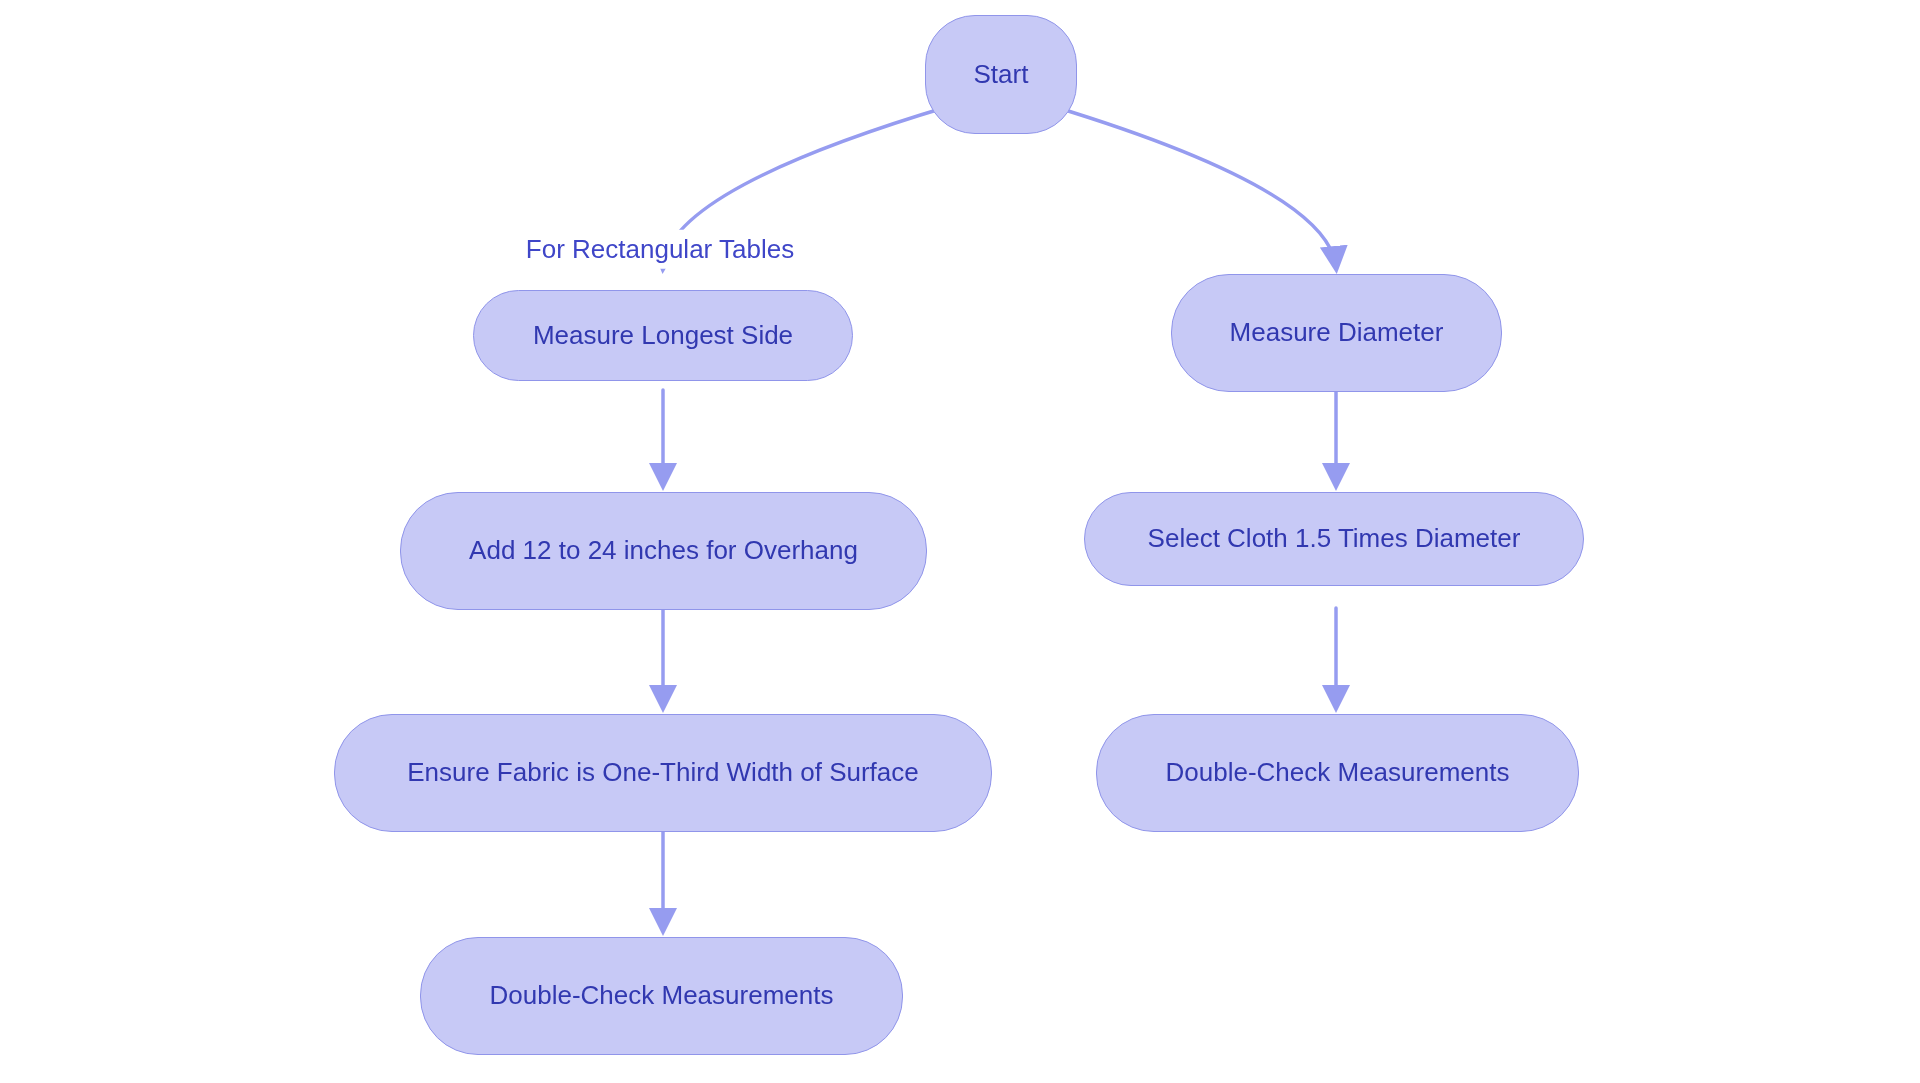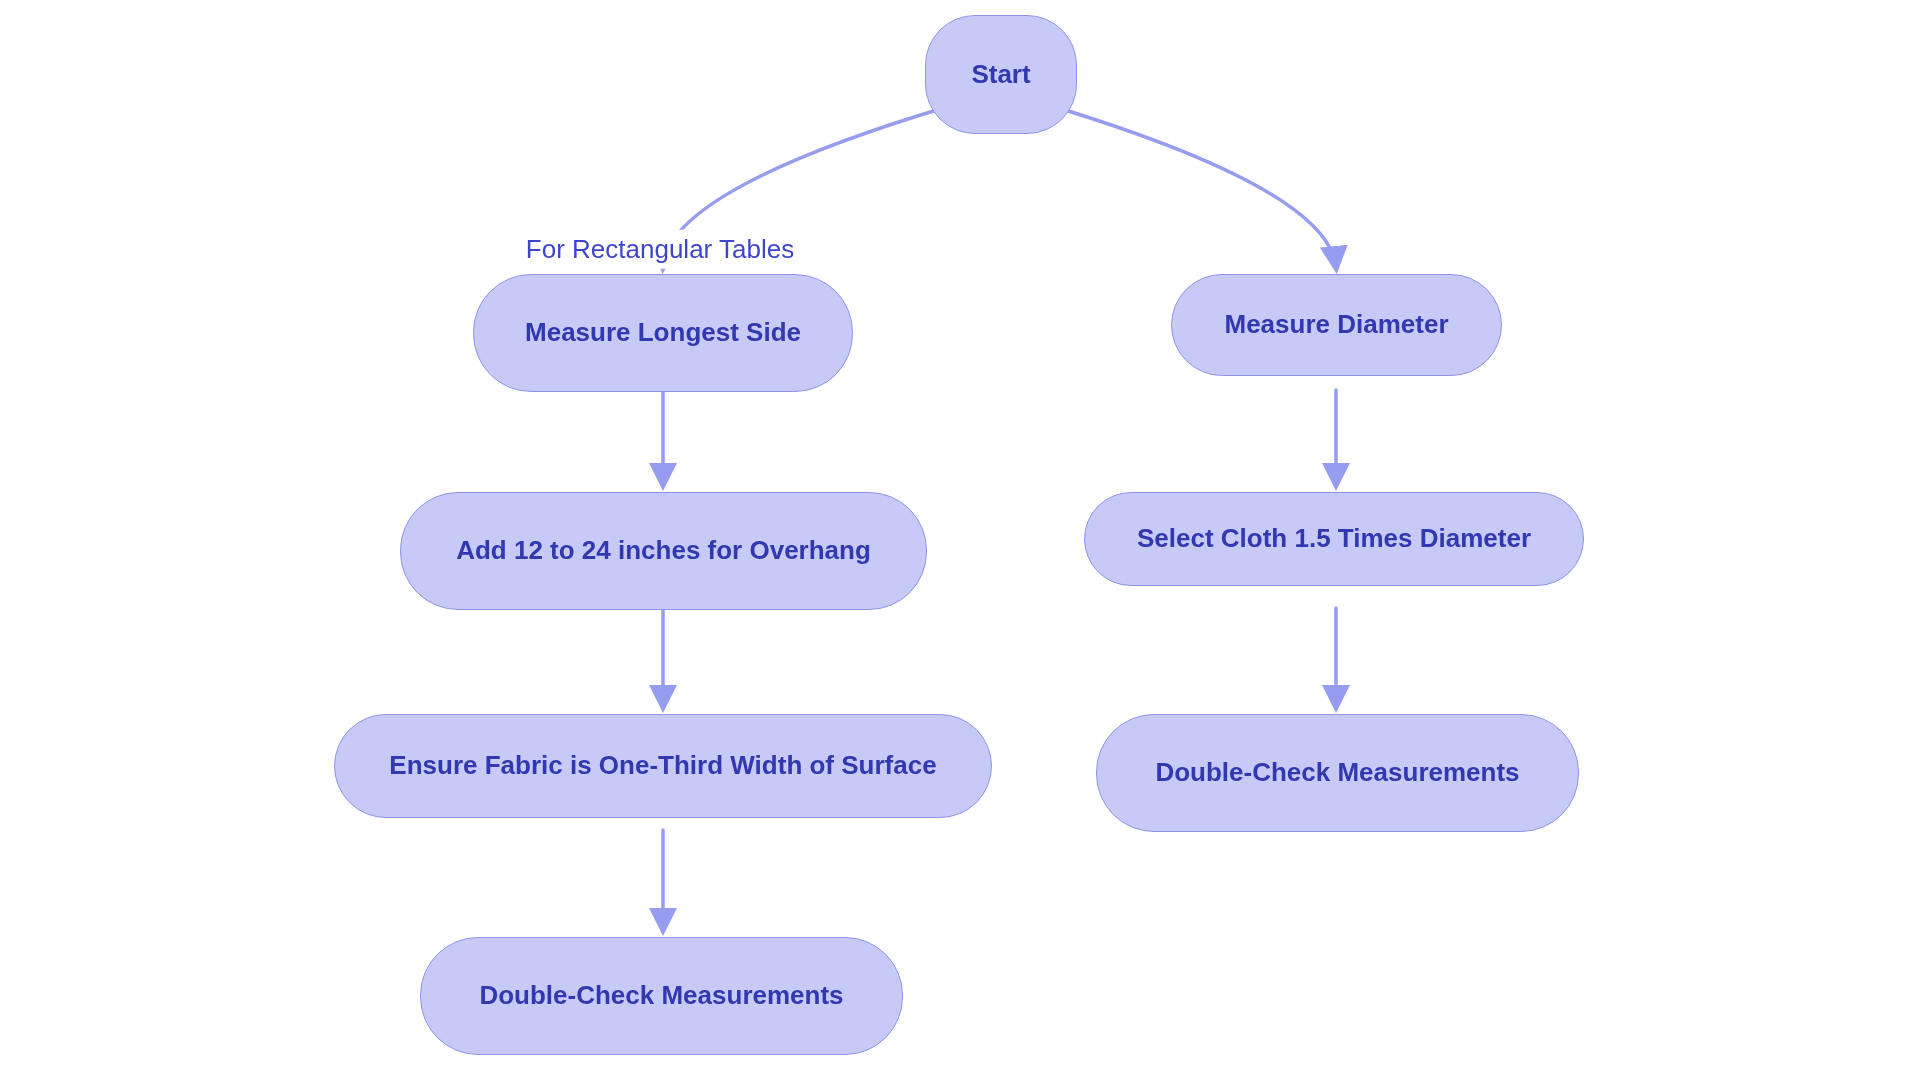--- a/index.html
+++ b/index.html
@@ -40,21 +40,20 @@
     align-items: center;
     justify-content: center;
     background: var(--node-fill);
     border: 1.5px solid var(--node-border);
     border-radius: 58px;
     color: var(--node-text);
     font-size: 26px;
     line-height: 1.2;
     text-align: center;
     white-space: nowrap;
-    font-weight: bold;
   }
   .node.start {
     border-radius: 50px;
   }
   .edge-label {
     position: absolute;
     z-index: 3;
     transform: translate(-50%, -50%);
     background: var(--canvas-bg);
     color: var(--edge-label-text);
@@ -83,27 +82,27 @@
     <path class="edge" d="M 663 830 L 663 929" marker-end="url(#arrow)"></path>
     <path class="edge" d="M 1336 390 L 1336 484" marker-end="url(#arrow)"></path>
     <path class="edge" d="M 1336 608 L 1336 706" marker-end="url(#arrow)"></path>
   </svg>
 
   <div class="node start" style="left:925px; top:15px; width:152px; height:119px;">Start</div>
 
   <div class="edge-label" style="left:660px; top:201px;margin-top:48px;">For Rectangular Tables</div>
 
 
-  <div class="node" style="left:473px; top:274px; width:380px; height:118px;">Measure Longest Side</div>
+  <div class="node" style="left:473px; top:290px; width:380px; height:91px;">Measure Longest Side</div>
 
   <div class="node" style="left:400px; top:492px; width:527px; height:118px;">Add 12 to 24 inches for Overhang</div>
 
-  <div class="node" style="left:334px; top:714px; width:658px; height:104px;">Ensure Fabric is One-Third Width of Surface</div>
+  <div class="node" style="left:334px; top:714px; width:658px; height:118px;">Ensure Fabric is One-Third Width of Surface</div>
 
   <div class="node" style="left:420px; top:937px; width:483px; height:118px;">Double-Check Measurements</div>
 
-  <div class="node" style="left:1171px; top:274px; width:331px; height:102px;text-align:center;">Measure Diameter</div>
+  <div class="node" style="left:1171px; top:274px; width:331px; height:118px;text-align:center;">Measure Diameter</div>
 
   <div class="node" style="left:1084px; top:492px; width:500px; height:94px;">Select Cloth 1.5 Times Diameter</div>
 
   <div class="node" style="left:1096px; top:714px; width:483px; height:118px;">Double-Check Measurements</div>
 
 </div>
 
 </body></html>

